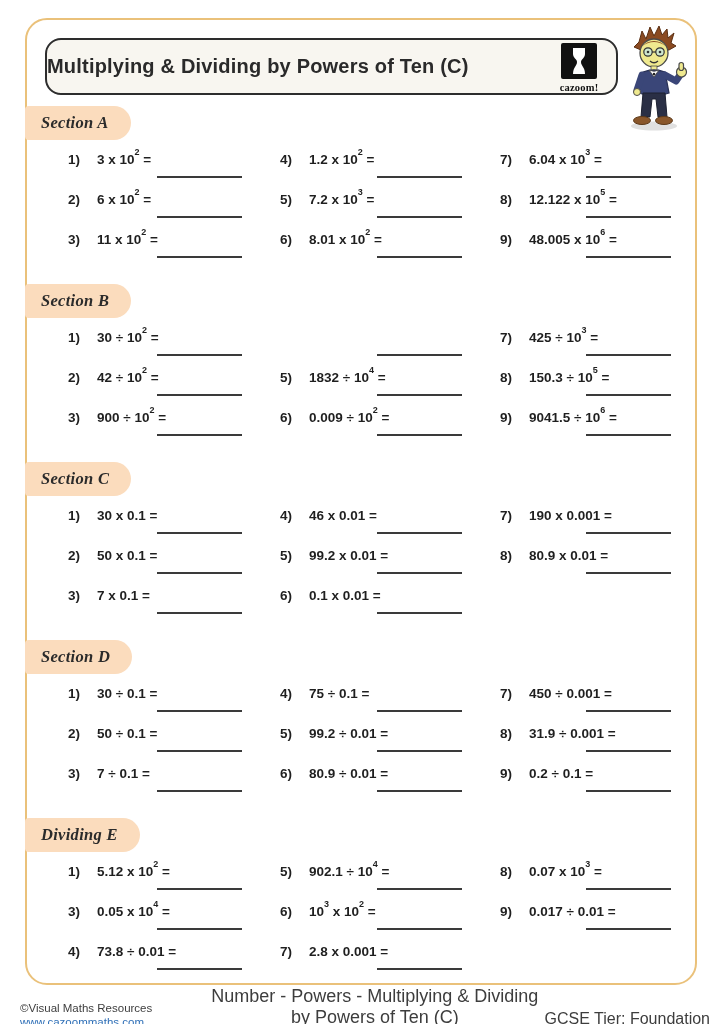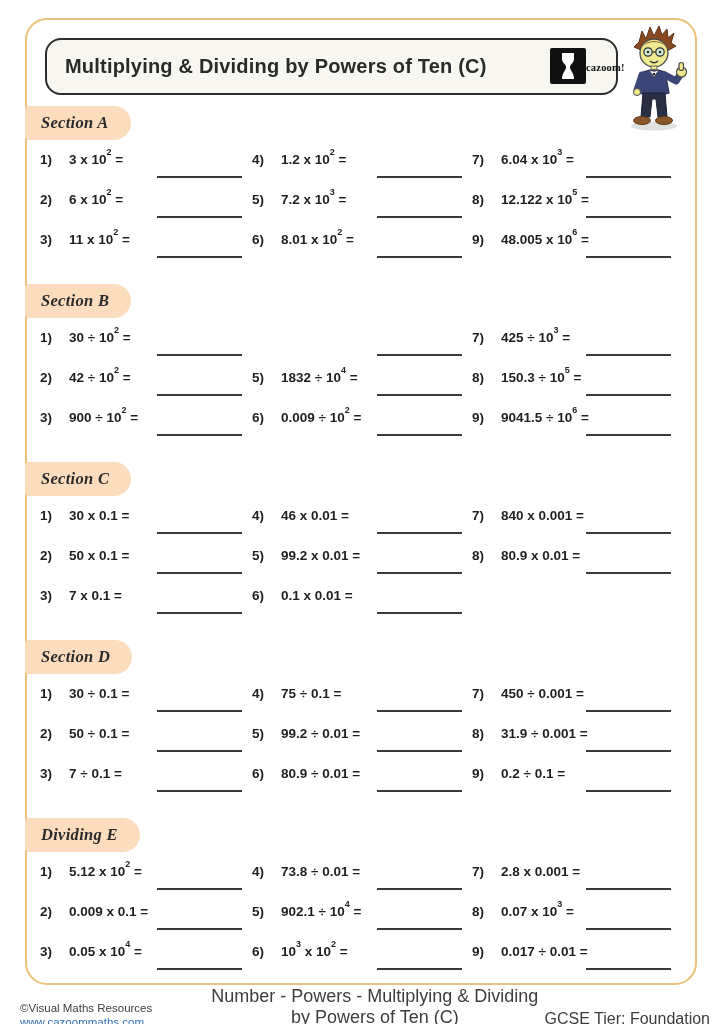--- a/index.html
+++ b/index.html
@@ -13,25 +13,25 @@
     border:2px solid #eac17a;border-radius:22px;box-sizing:border-box;
     background:#fff;
   }
   
   .header-box{
     position:absolute;left:45px;top:38px;width:573px;height:57px;
     background:#f8f6f0;border:2.5px solid #2d2d2d;border-radius:16px;
     box-sizing:border-box;display:flex;align-items:center;z-index:3;
   }
   .title{
-    font-size:20px;font-weight:bold;color:#2a2a2a;padding-left:18px;
+    font-size:20px;font-weight:bold;color:#2a2a2a;
     letter-spacing:.2px;flex:1;
   }
   .logo{
-    width:58px;display:flex;flex-direction:row;align-items:center;
+    width:58px;display:flex;flex-direction:column;align-items:center;
     margin-right:8px;margin-top:2px;
   }
   .logo-text{
     font-family:"Liberation Serif", serif;font-weight:bold;font-size:10.5px;
     color:#111;margin-top:-1px;letter-spacing:.2px;
   }
   .mascot{position:absolute;left:608px;top:20px;z-index:4;}
   
   .sections{padding-top:86px;}
   .section-label{
@@ -43,20 +43,21 @@
   }
   .problem-grid{
     display:grid;grid-template-columns:212px 220px 1fr;
     grid-template-rows:repeat(3,40px);grid-auto-flow:column;
     padding:0 14px 0 13px;margin-bottom:13px;
   }
   .problem{position:relative;height:40px;}
   .ptext{
     font-size:13.5px;font-weight:bold;color:#1f1f1f;line-height:18px;
     white-space:nowrap;
+    margin-left:28px;
   }
   .pnum{display:inline-block;min-width:20px;margin-right:9px;}
   .pexpr sup{font-size:9px;position:relative;top:-4px;line-height:0;}
   .answer-line{
     position:absolute;top:25px;right:10px;width:85px;height:0;
     border-bottom:2px solid #3a3a3a;
   }
   
   .footer{
     position:absolute;left:20px;right:14px;top:986px;
@@ -176,21 +177,21 @@
           </div>
           <div class="problem">
             <div class="ptext"><span class="pnum">5)</span><span class="pexpr">99.2 x 0.01 =</span></div>
             <div class="answer-line"></div>
           </div>
           <div class="problem">
             <div class="ptext"><span class="pnum">6)</span><span class="pexpr">0.1 x 0.01 =</span></div>
             <div class="answer-line"></div>
           </div>
           <div class="problem">
-            <div class="ptext"><span class="pnum">7)</span><span class="pexpr">840 x 0.001 =</span></div>
+            <div class="ptext"><span class="pnum">7)</span><span class="pexpr">190 x 0.001 =</span></div>
             <div class="answer-line"></div>
           </div>
           <div class="problem">
             <div class="ptext"><span class="pnum">8)</span><span class="pexpr">80.9 x 0.01 =</span></div>
             <div class="answer-line"></div>
           </div>
         </div>
   </div>
 
   <div class="section">
@@ -233,24 +234,20 @@
             <div class="answer-line"></div>
           </div>
         </div>
   </div>
 
   <div class="section">
     <div class="section-label">Dividing E</div>
     <div class="problem-grid">
           <div class="problem">
             <div class="ptext"><span class="pnum">1)</span><span class="pexpr">5.12 x 10<sup>2</sup> =</span></div>
-            <div class="answer-line"></div>
-          </div>
-          <div class="problem">
-            <div class="ptext"><span class="pnum">2)</span><span class="pexpr">0.009 x 0.1 =</span></div>
             <div class="answer-line"></div>
           </div>
           <div class="problem">
             <div class="ptext"><span class="pnum">3)</span><span class="pexpr">0.05 x 10<sup>4</sup> =</span></div>
             <div class="answer-line"></div>
           </div>
           <div class="problem">
             <div class="ptext"><span class="pnum">4)</span><span class="pexpr">73.8 ÷ 0.01 =</span></div>
             <div class="answer-line"></div>
           </div>

